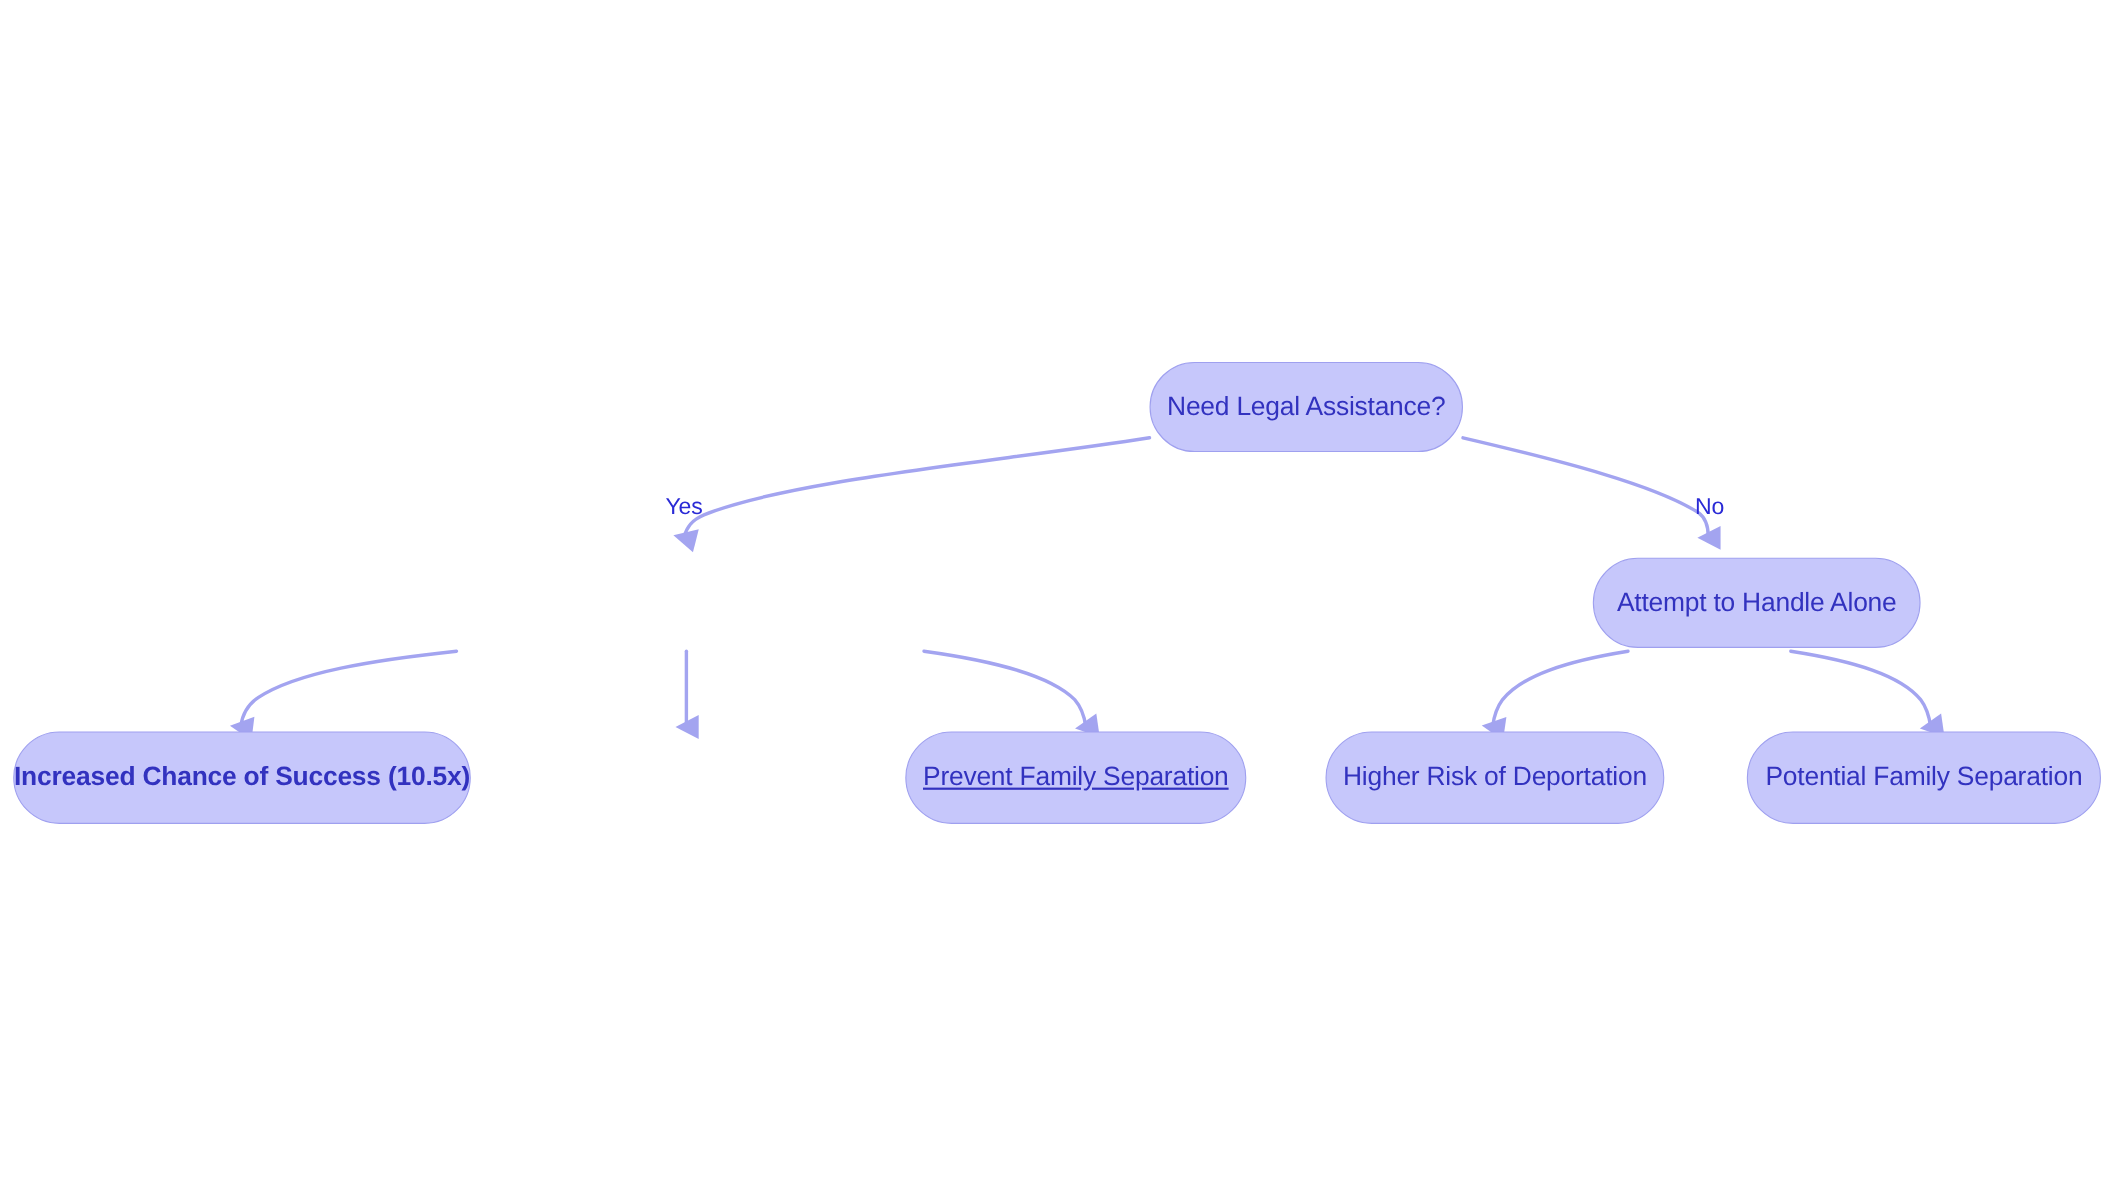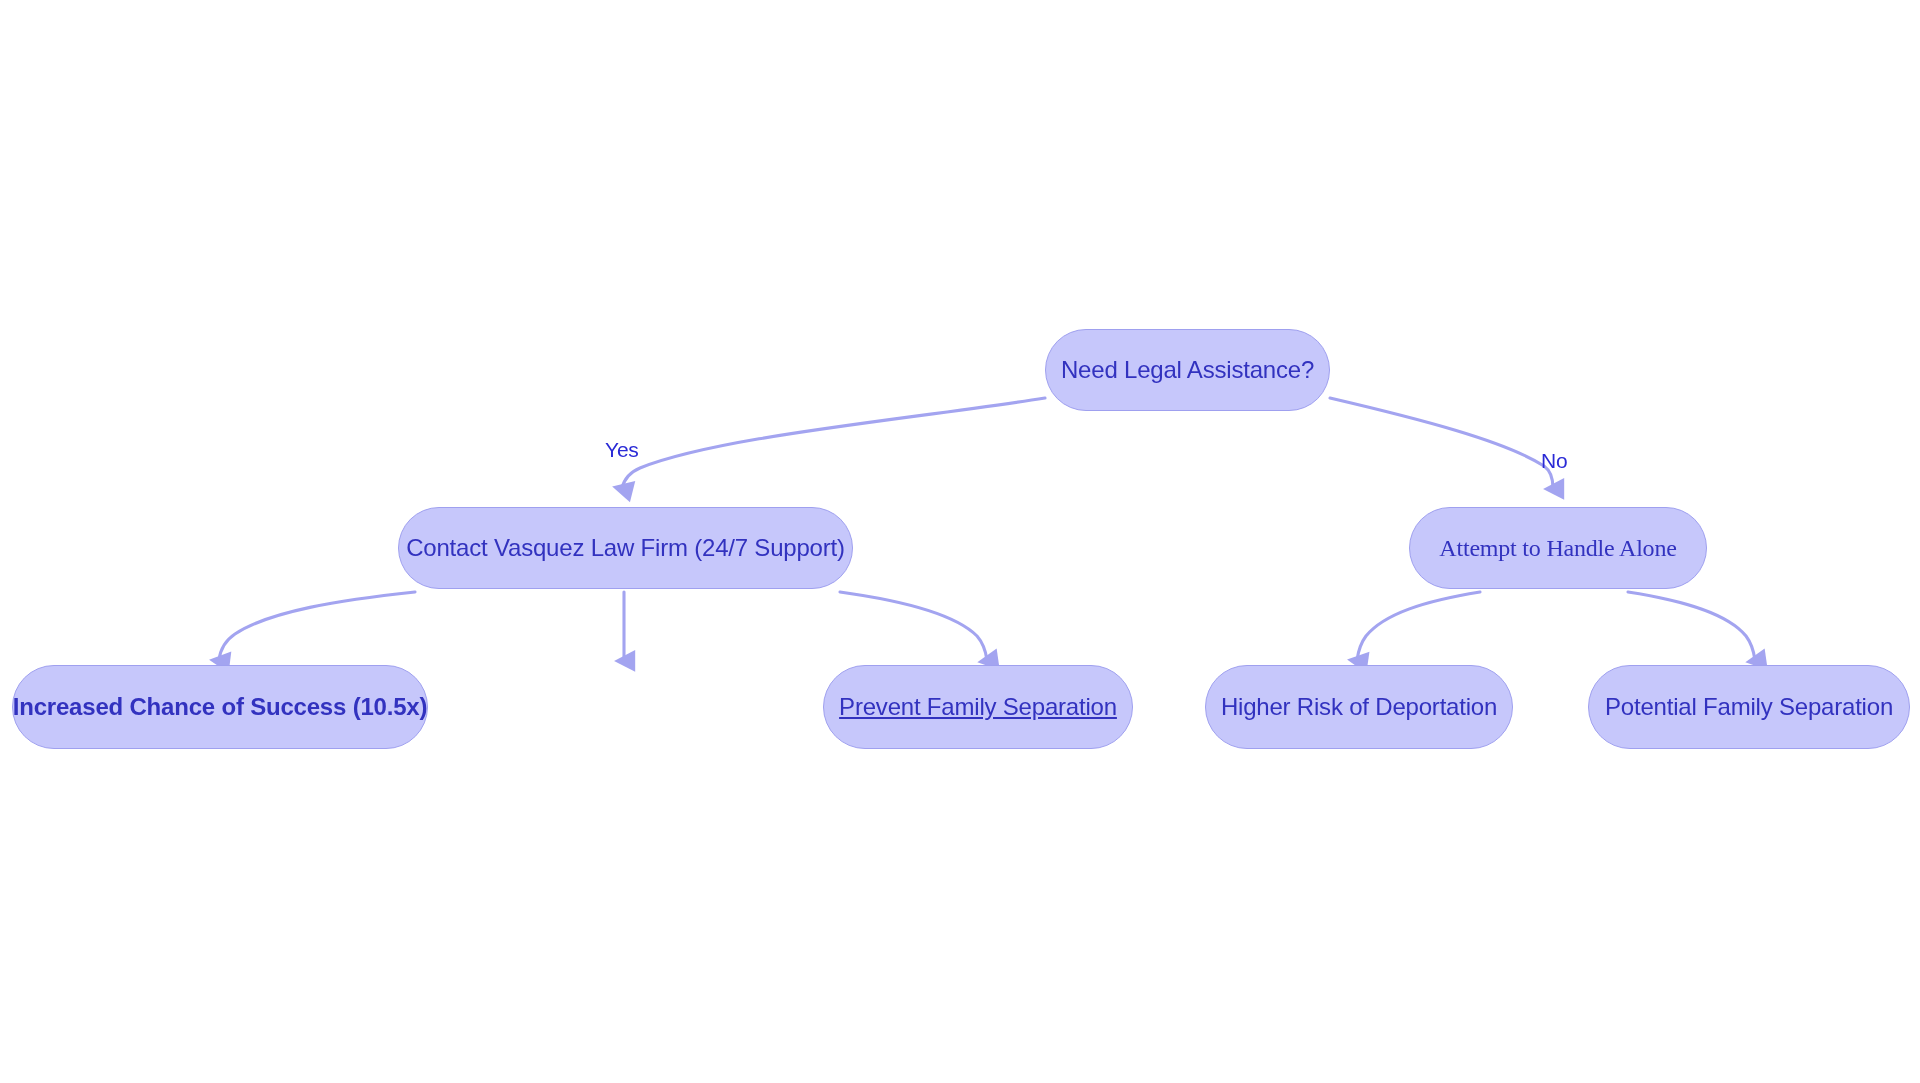--- a/index.html
+++ b/index.html
@@ -80,42 +80,39 @@
       <path d="M1480,592 C1424,601 1384,614 1366,636 C1360,644 1358,653 1357,660" marker-end="url(#arrow)"></path>
 
       <path d="M1628,592 C1686,601 1728,614 1746,636 C1752,644 1754,653 1755,660" marker-end="url(#arrow)"></path>
     </g>
   </svg>
 
   <div class="node" style="left:1045px; top:329px; width:285px; height:82px;">
     <span>Need Legal Assistance?</span>
   </div>
 
-  <div class="node" style="left:398px; top:507px; width:455px; height:82px;">
-    <span>Contact Vasquez Law Firm (24/7 Support)</span>
-  </div>
 
-  <div class="node" style="left:1409px; top:507px; width:298px; height:82px;font-family:Liberation Serif, serif;">
+  <div class="node" style="left:1448px; top:507px; width:298px; height:82px;">
     <span>Attempt to Handle Alone</span>
   </div>
 
   <div class="node" style="left:12px; top:665px; width:416px; height:84px;font-weight:bold;">
     <span>Increased Chance of Success (10.5x)</span>
   </div>
 
 
   <div class="node" style="left:823px; top:665px; width:310px; height:84px;text-decoration:underline;">
     <span>Prevent Family Separation</span>
   </div>
 
   <div class="node" style="left:1588px; top:665px; width:322px; height:84px;">
     <span>Potential Family Separation</span>
   </div>
 
   <div class="node" style="left:1205px; top:665px; width:308px; height:84px;">
     <span>Higher Risk of Deportation</span>
   </div>
 
-  <div class="edge-label" style="left:605px; top:438px;">Yes</div>
+  <div class="edge-label" style="left:605px; top:449px;">Yes</div>
 
   <div class="edge-label" style="left:1541px; top:449px;">No</div>
 
 </div>
 
 </body></html>

